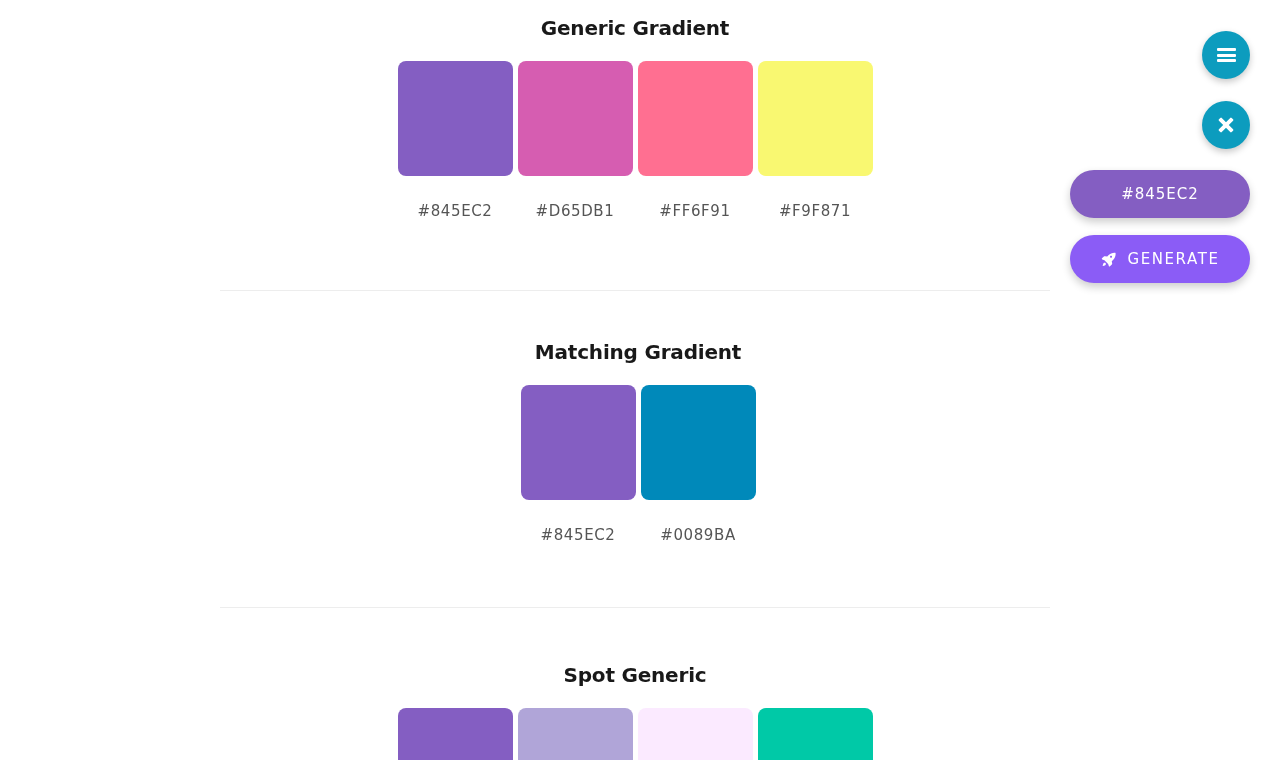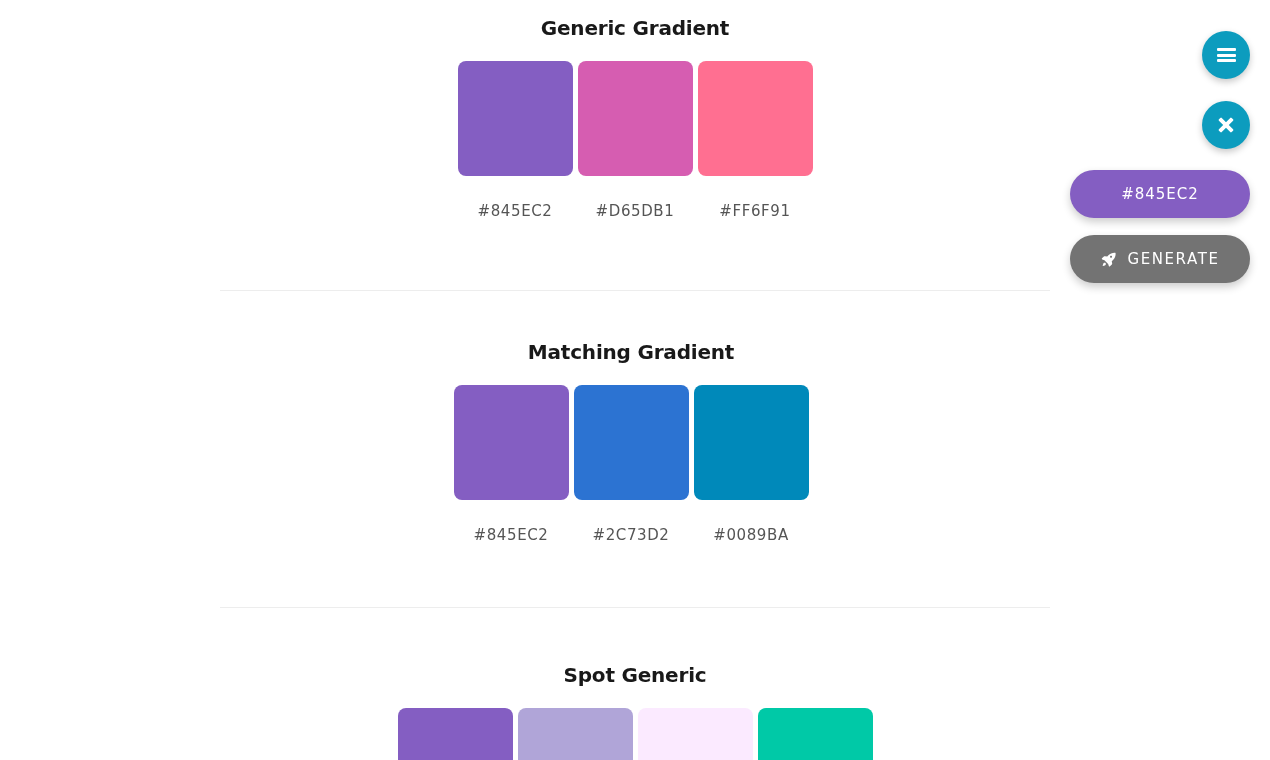--- a/index.html
+++ b/index.html
@@ -78,21 +78,21 @@
     margin: 0 auto;
   }
 
   
   #section-generic { position: absolute; left: 220px; top: 0; }
   #section-generic .section-title { margin-top: 16px; }
   #section-generic .swatch-row { margin-top: 21px; }
   #divider-1 { position: absolute; left: 220px; top: 290px; }
 
   
-  #section-matching { position: absolute; left: 216px; top: 324px; }
+  #section-matching { position: absolute; left: 223px; top: 324px; }
   #section-matching .section-title { margin-top: 16px; }
   #section-matching .swatch-row { margin-top: 21px; }
   #divider-2 { position: absolute; left: 220px; top: 607px; }
 
   
   #section-spot { position: absolute; left: 220px; top: 647px; }
   #section-spot .section-title { margin-top: 16px; }
   #section-spot .swatch-row { margin-top: 21px; }
   #section-spot .swatch-chip { height: 115px; }
 
@@ -173,21 +173,21 @@
     background: #845ec2;
   }
   #btn-hex .pill-text {
     color: #ffffff;
     font-size: 15px;
     letter-spacing: 1px;
   }
 
   #btn-generate {
     margin-top: 17px;
-    background: #737373;
+    background: #8b5cf6;
   }
   #btn-generate .pill-text {
     color: #ffffff;
     font-size: 15px;
     letter-spacing: 1.6px;
   }
 
   .rocket-icon {
     width: 17px;
     height: 17px;
@@ -212,36 +212,36 @@
         <div class="swatch-label">#845EC2</div>
       </div>
       <div class="swatch-col">
         <div class="swatch-chip" style="background:#D65DB1"></div>
         <div class="swatch-label">#D65DB1</div>
       </div>
       <div class="swatch-col">
         <div class="swatch-chip" style="background:#FF6F91"></div>
         <div class="swatch-label">#FF6F91</div>
       </div>
+      <div class="swatch-col">
+        <div class="swatch-chip" style="background:#F9F871"></div>
+        <div class="swatch-label">#F9F871</div>
+      </div>
     </div>
   </div>
 
   <div class="divider" id="divider-1"></div>
 
   <div class="section" id="section-matching">
     <div class="section-title">Matching Gradient</div>
 
     <div class="swatch-row">
       <div class="swatch-col">
         <div class="swatch-chip" style="background:#845EC2"></div>
         <div class="swatch-label">#845EC2</div>
-      </div>
-      <div class="swatch-col">
-        <div class="swatch-chip" style="background:#2C73D2"></div>
-        <div class="swatch-label">#2C73D2</div>
       </div>
       <div class="swatch-col">
         <div class="swatch-chip" style="background:#0089BA"></div>
         <div class="swatch-label">#0089BA</div>
       </div>
     </div>
   </div>
 
   <div class="divider" id="divider-2"></div>
 

